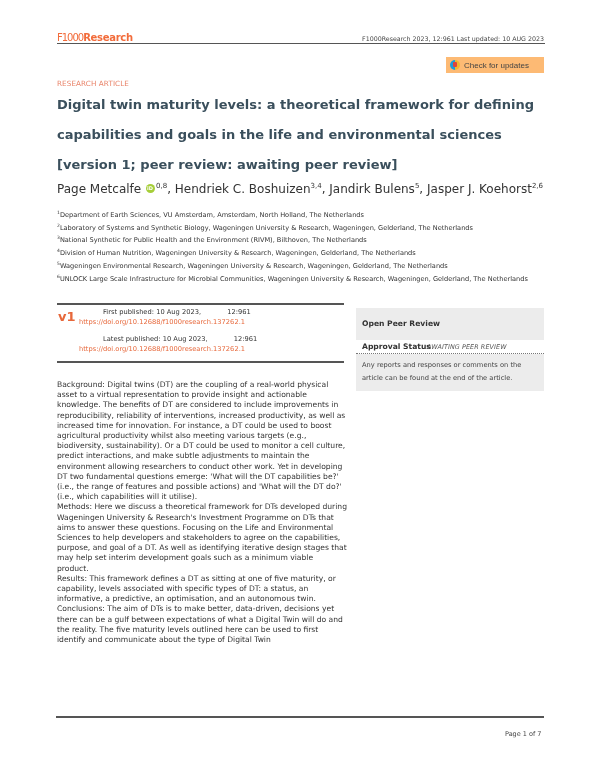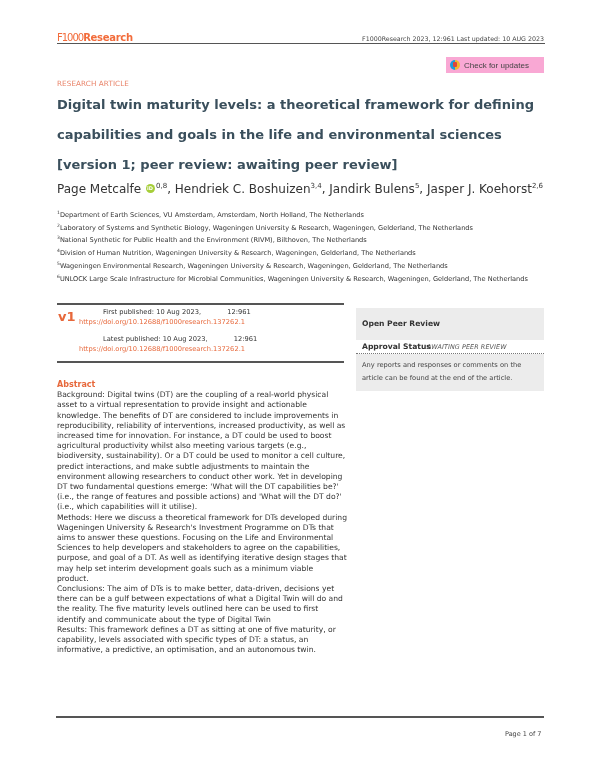--- a/index.html
+++ b/index.html
@@ -7,21 +7,21 @@
          font-family: "DejaVu Sans", "Liberation Sans", sans-serif; color: #333; }
   .abs { position: absolute; }
 
   
   .logo { left: 57px; top: 32px; font-size: 10px; color: #f26b3a; letter-spacing: -0.3px; }
   .logo .r { font-weight: bold; }
   .logo .f { font-weight: normal; letter-spacing: -1px; }
   .header-rule { left: 57px; top: 43px; width: 488px; height: 1px; background: #555; }
   .journal-meta { right: 56px; top: 35px; font-size: 6.3px; color: #444; }
 
-  .check-btn { left: 446px; top: 57px; width: 98px; height: 16px; background: #f9a8d4;
+  .check-btn { left: 446px; top: 57px; width: 98px; height: 16px; background: #fdba74;
                display: flex; align-items: center; gap: 4px; padding-left: 4px; box-sizing: border-box;
                font-family: "Liberation Sans", sans-serif; font-size: 8px; color: #444; cursor: pointer; }
   .check-icon { width: 10px; height: 10px; border-radius: 50%;
                 background: conic-gradient(#f3b62d 0 50%, #1e9cd7 50% 100%); position: relative; }
   .check-icon::after { content: ""; position: absolute; left: 3px; top: 2px; width: 4px; height: 5px; background: #e0433b; border-radius: 1px; }
 
   .article-type { left: 57px; top: 79px; font-size: 7.2px; color: #e9846a; letter-spacing: 0.1px; }
   .title { left: 57px; top: 90px; width: 500px; font-size: 13px; font-weight: bold; color: #3a4f5c;
            line-height: 30px; }
 
@@ -107,21 +107,20 @@
 <div class="abs vrule-bot"></div>
 
 <div class="abs opr"></div>
 <div class="abs opr-title">Open Peer Review</div>
 <div class="abs opr-status"></div>
 <div class="abs opr-status-label">Approval Status</div>
 <div class="abs opr-status-val">AWAITING PEER REVIEW</div>
 <div class="abs opr-text">Any reports and responses or comments on the article can be found at the end of the article.</div>
 
 <div class="abs abstract">
-  <div class="abs-head">Abstract</div>
   <p><b>Background</b><span>: Digital twins (DT) are the coupling of a real-world physical asset to a virtual representation to provide insight and actionable knowledge. The benefits of DT are considered to include improvements in reproducibility, reliability of interventions, increased productivity, as well as increased time for innovation. For instance, a DT could be used to boost agricultural productivity whilst also meeting various targets (e.g., biodiversity, sustainability). Or a DT could be used to monitor a cell culture, predict interactions, and make subtle adjustments to maintain the environment allowing researchers to conduct other work. Yet in developing DT two fundamental questions emerge: 'What will the DT capabilities be?' (i.e., the range of features and possible actions) and 'What will the DT do?' (i.e., which capabilities will it utilise).</span></p>
   <p><b>Methods</b><span>: Here we discuss a theoretical framework for DTs developed during Wageningen University &amp; Research's Investment Programme on DTs that aims to answer these questions. Focusing on the Life and Environmental Sciences to help developers and stakeholders to agree on the capabilities, purpose, and goal of a DT. As well as identifying iterative design stages that may help set interim development goals such as a minimum viable product.</span></p>
+  <p><b>Results</b><span>: This framework defines a DT as sitting at one of five maturity, or capability, levels associated with specific types of DT: a status, an informative, a predictive, an optimisation, and an autonomous twin.</span></p>
   <p><b>Conclusions</b><span>: The aim of DTs is to make better, data-driven, decisions yet there can be a gulf between expectations of what a Digital Twin will do and the reality. The five maturity levels outlined here can be used to first identify and communicate about the type of Digital Twin</span></p>
-  <p><b>Results</b><span>: This framework defines a DT as sitting at one of five maturity, or capability, levels associated with specific types of DT: a status, an informative, a predictive, an optimisation, and an autonomous twin.</span></p>
 </div>
 
 <div class="abs bottom-rule"></div>
 <div class="abs page-num">Page 1 of 7</div>
 
 </body></html>

